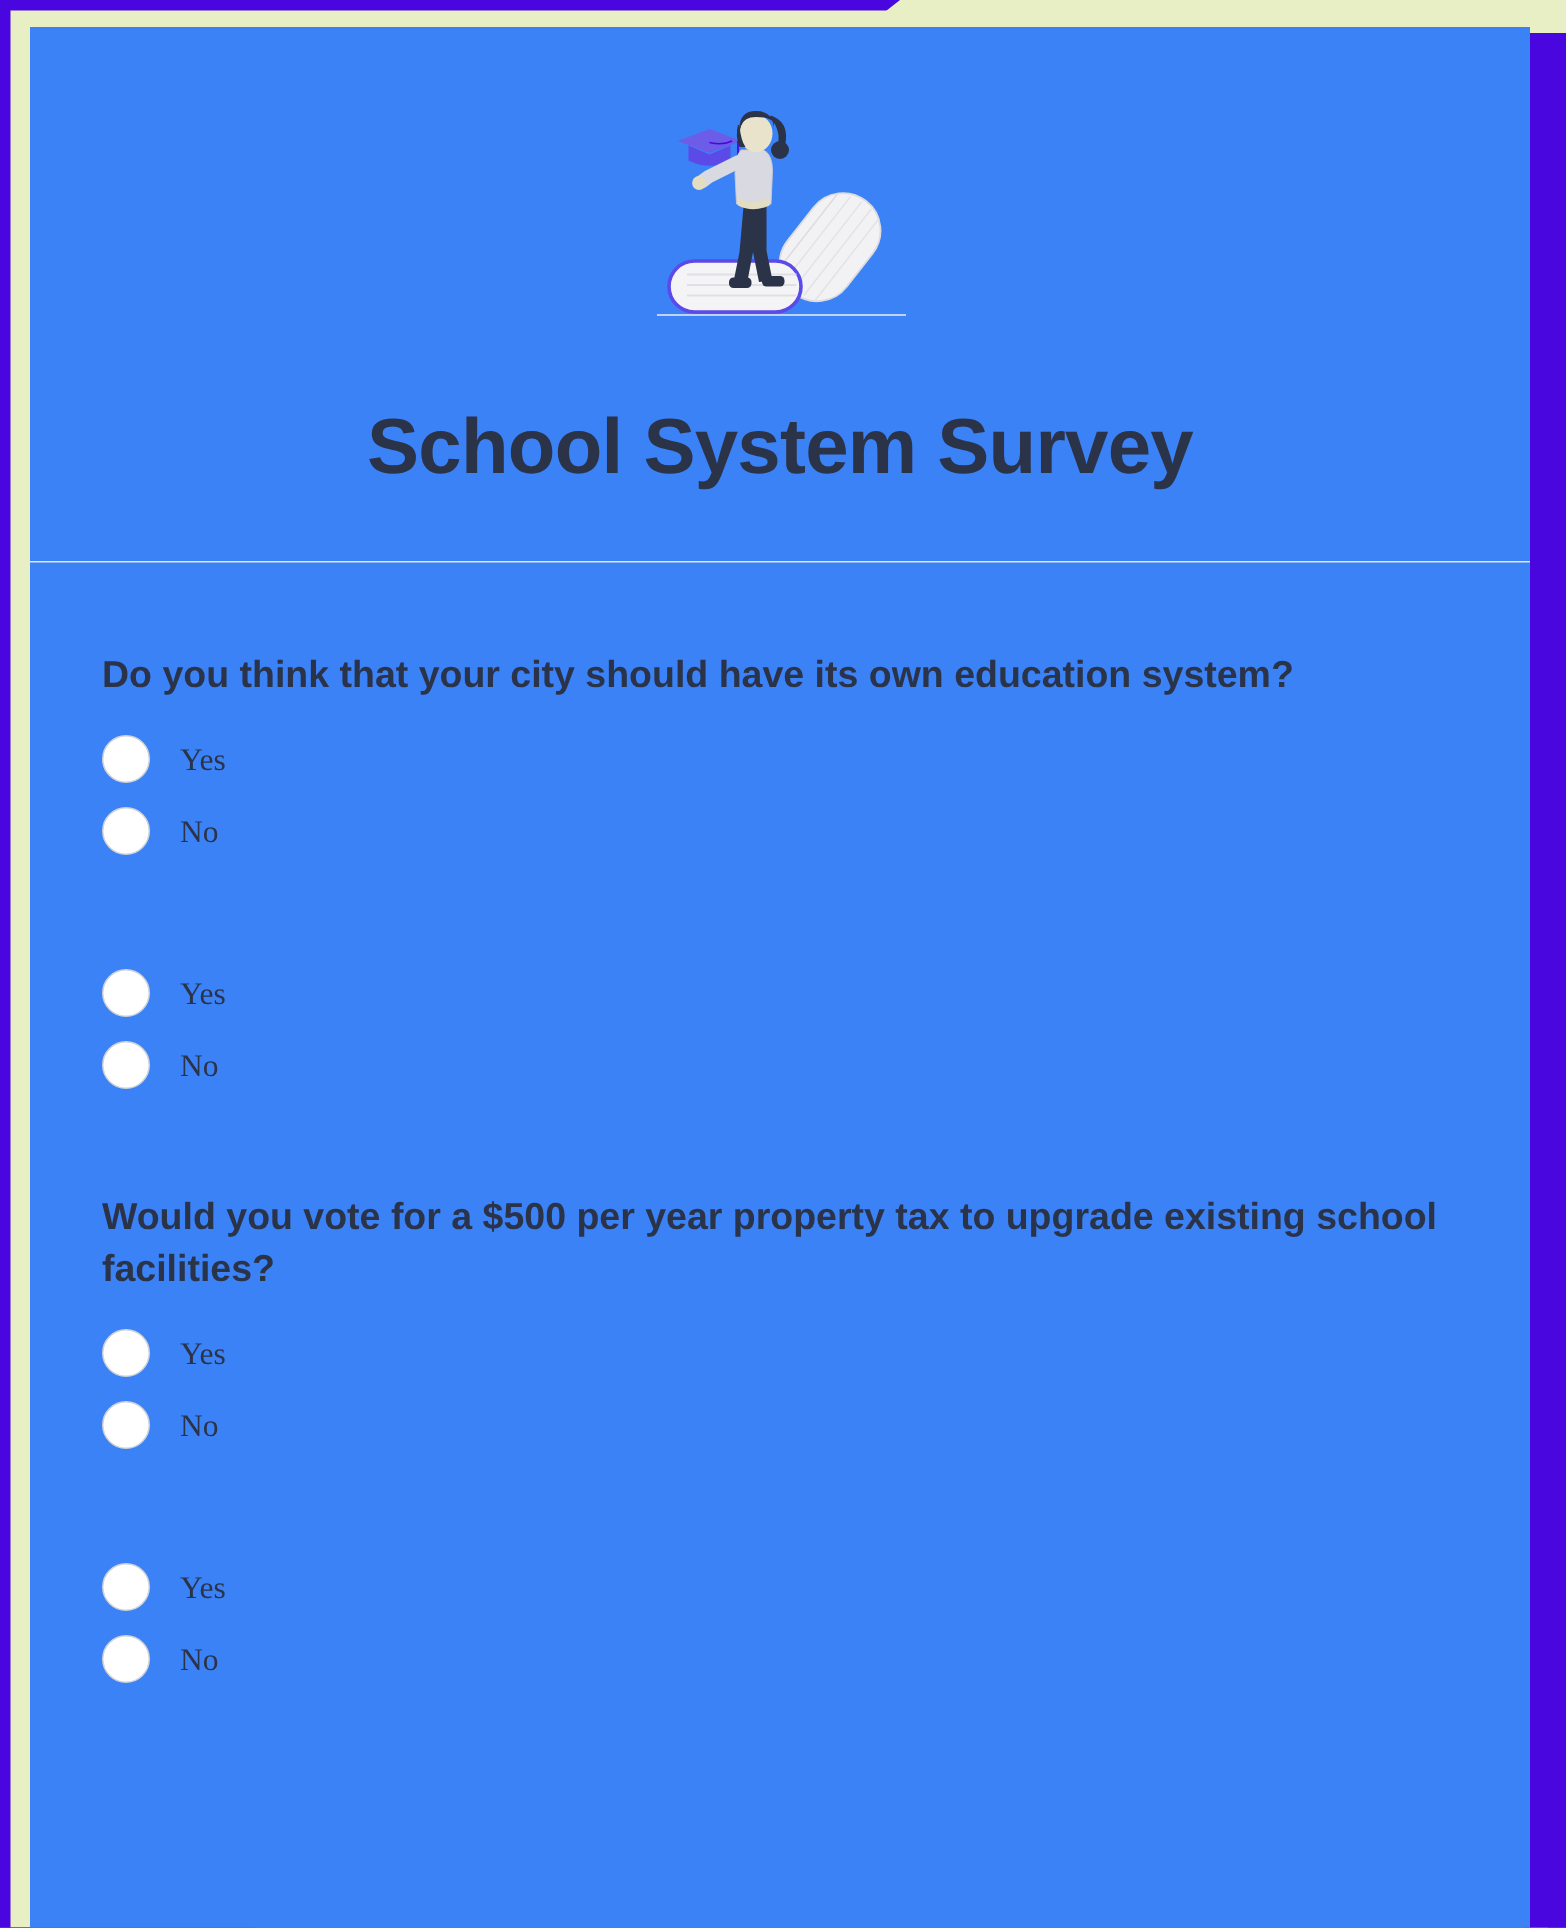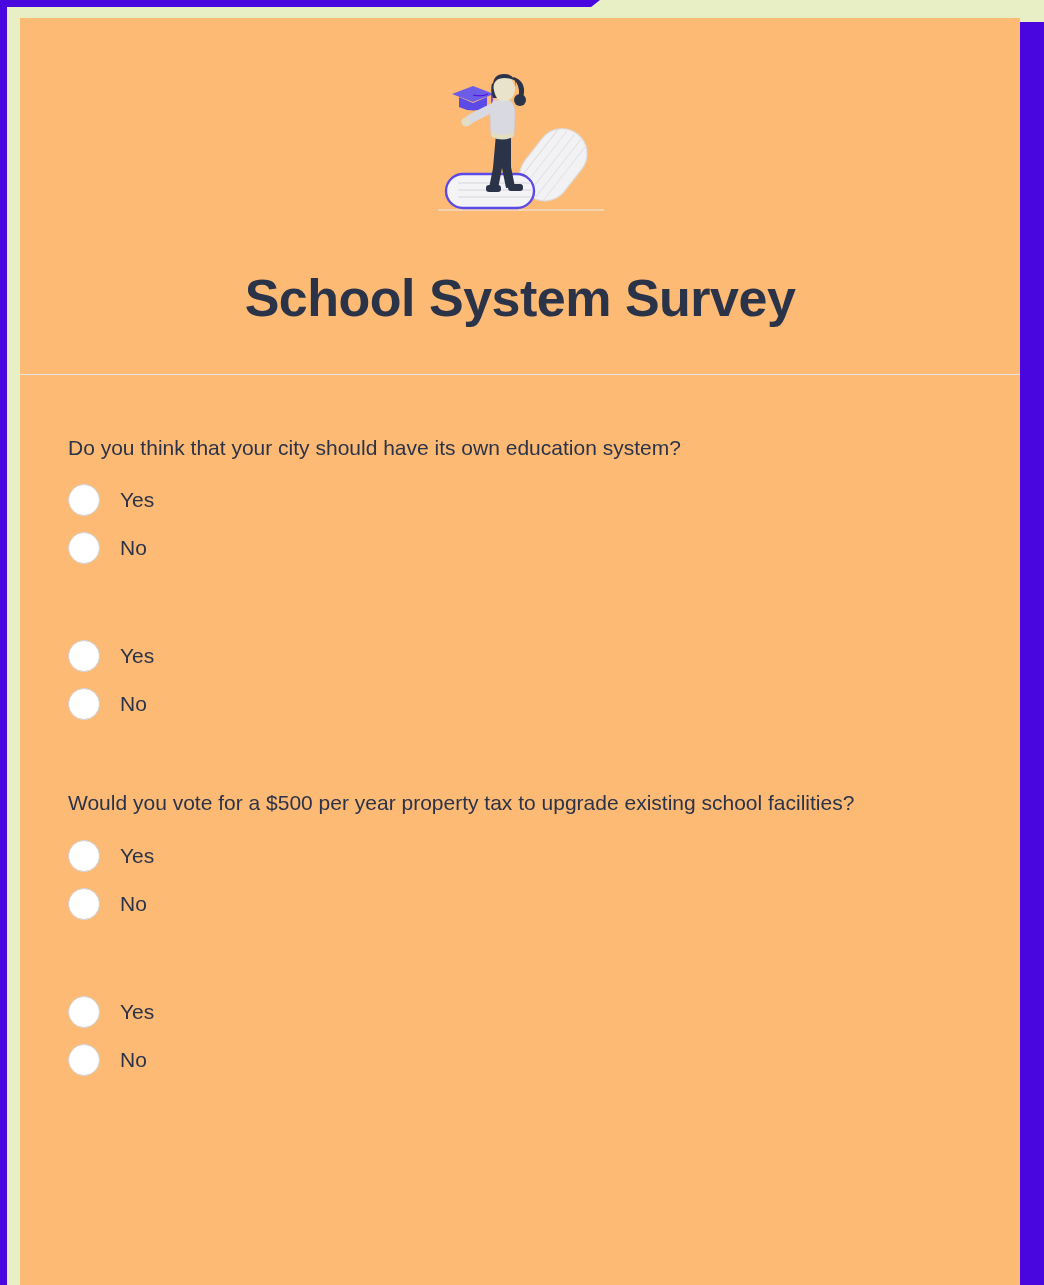--- a/index.html
+++ b/index.html
@@ -47,21 +47,21 @@
     background: #4a06de;
   }
 
   
   #survey-card {
     position: absolute;
     left: 20px;
     top: 18px;
     width: 1000px;
     bottom: 0;
-    background: #fdba74;
+    background: #3b82f6;
     overflow: hidden;
   }
 
   
   #card-header {
     position: relative;
     height: 357px;
     border-bottom: 1px solid #e4e4e6;
     box-sizing: border-box;
   }
@@ -91,30 +91,32 @@
   }
 
   
   #questions-list {
     padding: 58px 48px 0 48px;
   }
   .question-block {
     margin-bottom: 60px;
   }
   .question-text {
-    font-size: 21px;
+    font-size: 25px;
     line-height: 1.4;
     color: #2b3349;
     margin: 0 0 14px 0;
     max-width: 920px;
+    font-weight: bold;
   }
   .option-row {
     display: flex;
     align-items: center;
     height: 48px;
+    font-family: Liberation Serif, serif;
   }
   .radio-circle {
     width: 32px;
     height: 32px;
     border-radius: 50%;
     border: 1.5px solid #cfd2d8;
     background: #fff;
     box-sizing: border-box;
     flex: 0 0 auto;
   }

